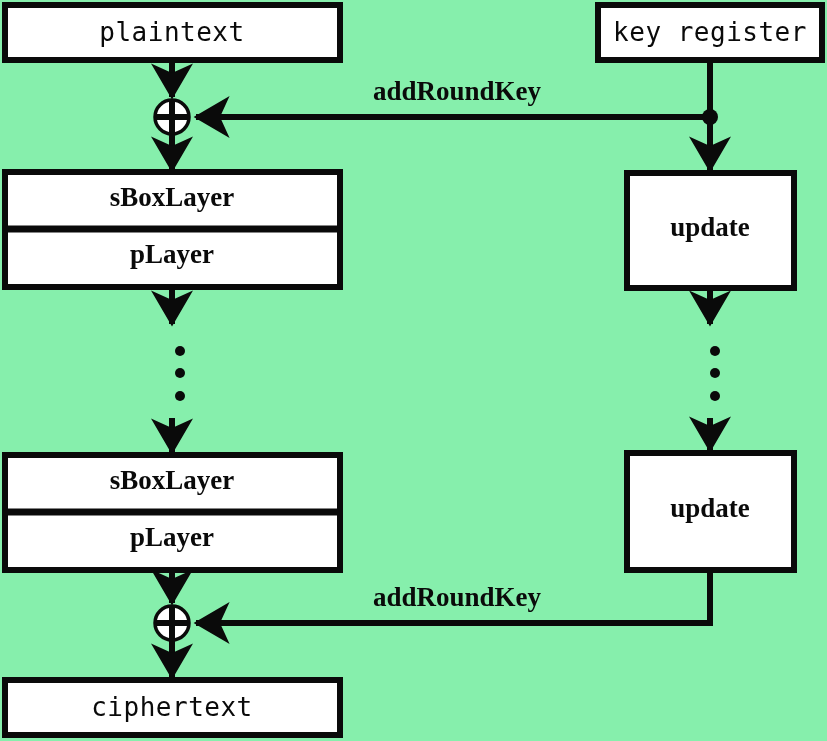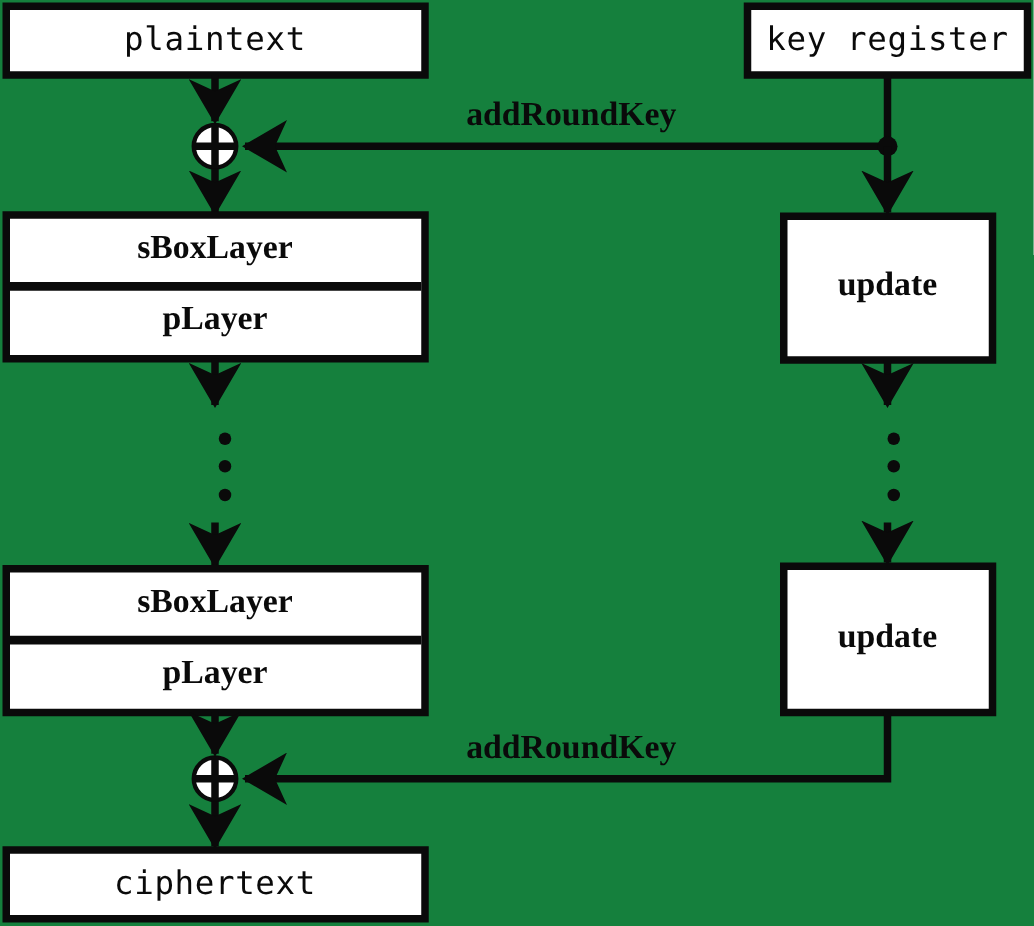--- a/index.html
+++ b/index.html
@@ -10,21 +10,21 @@
   body {
     width: 827px;
     height: 741px;
     font-family: "Liberation Serif", serif;
     overflow: hidden;
   }
   #diagram-root {
     position: relative;
     width: 827px;
     height: 741px;
-    background: #15803d;
+    background: #86efac;
   }
   svg.diagram {
     display: block;
     width: 827px;
     height: 741px;
   }
   .box-rect {
     fill: #ffffff;
     stroke: #0a0a0a;
     stroke-width: 6;

